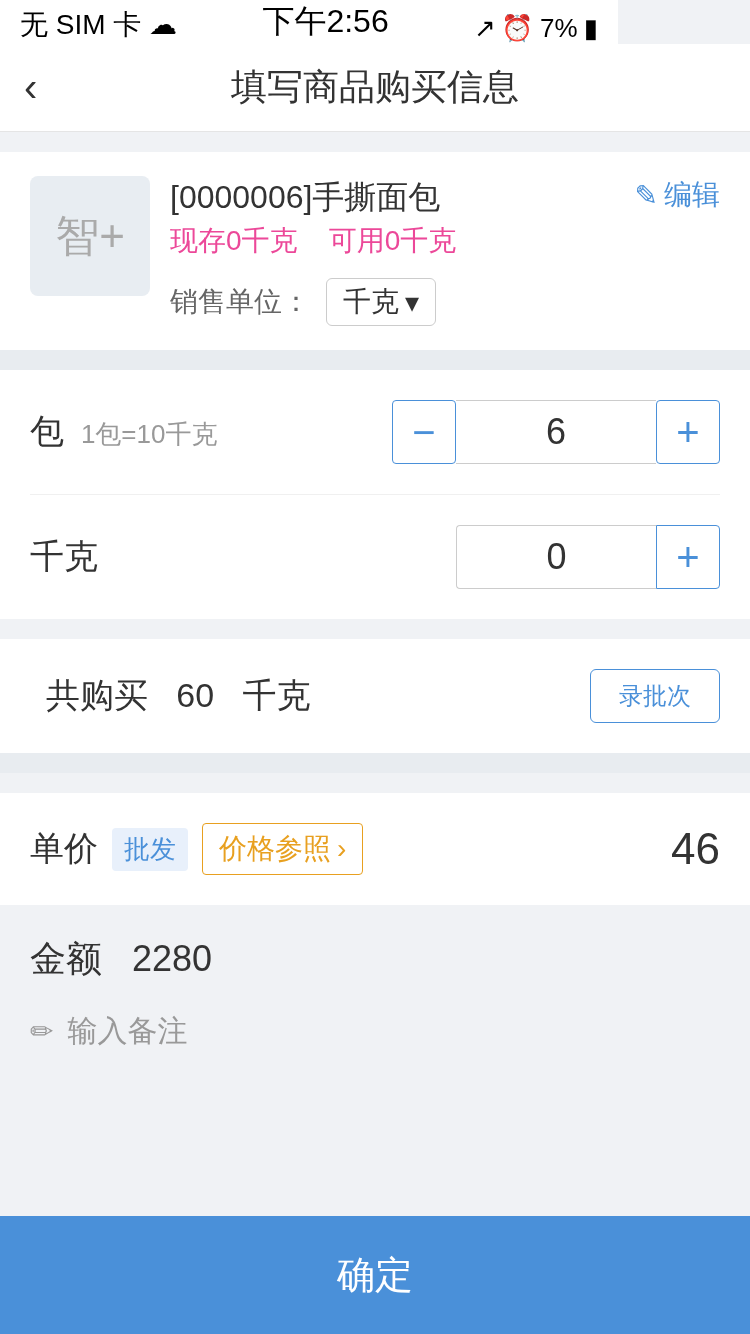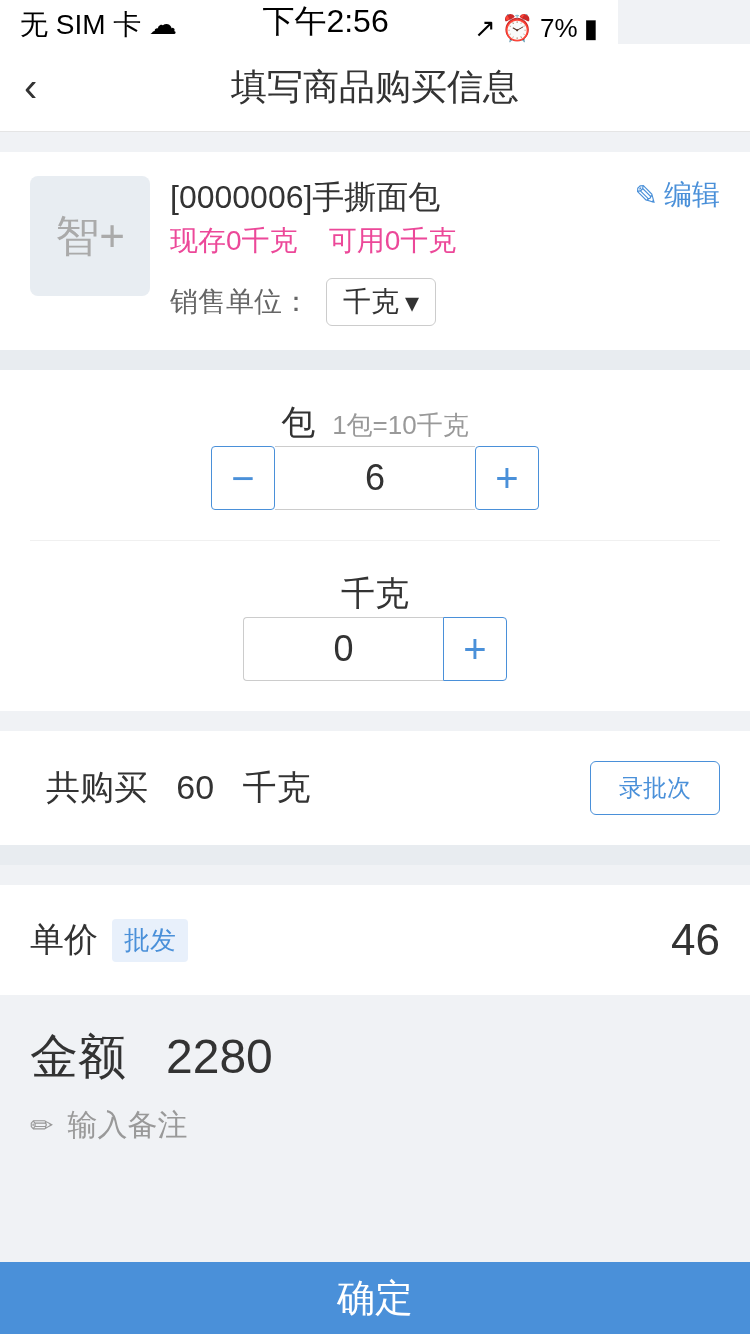--- a/index.html
+++ b/index.html
@@ -113,21 +113,20 @@
     .input-section {
       background: #fff;
       padding: 0 30px;
     }
     .input-row {
       display: flex;
       align-items: center;
       justify-content: space-between;
       padding: 30px 0;
       border-bottom: 1px solid #f0f0f0;
-      flex-direction: column;
     }
     .input-row:last-child { border-bottom: none; }
     .input-label { font-size: 34px; color: #333; }
     .input-hint { font-size: 26px; color: #999; margin-left: 8px; }
     .stepper {
       display: flex;
       align-items: center;
       gap: 0;
     }
     .stepper-btn {
@@ -236,41 +235,41 @@
       cursor: pointer;
     }
     .price-value { font-size: 44px; color: #333; font-weight: 400; }
 
     
     .amount-section {
       background: #f0f2f5;
       padding: 30px;
       margin-top: 0;
     }
-    .amount-row { font-size: 48px; color: #333; margin-bottom: 16px; }
+    .amount-row { font-size: 36px; color: #333; margin-bottom: 27px; }
     .amount-num { font-weight: 500; }
     .remark-row {
       display: flex;
       align-items: center;
       gap: 14px;
       color: #999;
       font-size: 30px;
     }
     .pencil-icon { color: #999; font-size: 28px; }
 
     
     .empty-space {
       height: 300px;
       background: #f0f2f5;
     }
 
     
     .confirm-btn {
       width: 750px;
-      height: 72px;
+      height: 118px;
       background: #4a90d9;
       color: #fff;
       font-size: 38px;
       border: none;
       cursor: pointer;
       display: flex;
       align-items: center;
       justify-content: center;
       position: fixed;
       bottom: 0;
@@ -359,20 +358,24 @@
   <button class="batch-btn">录批次</button>
 </div>
 
 <div class="divider"></div>
 
 <div class="price-section">
   <div class="price-row">
     <div class="price-left">
       <span class="price-label">单价</span>
       <span class="price-tag">批发</span>
+      <div class="price-ref-btn">
+        <span>价格参照</span>
+        <span>›</span>
+      </div>
     </div>
     <div class="price-value">46</div>
   </div>
 </div>
 
 <div class="amount-section">
   <div class="amount-row">
     <span>金额</span>
     &nbsp;
     <span class="amount-num">2280</span>

